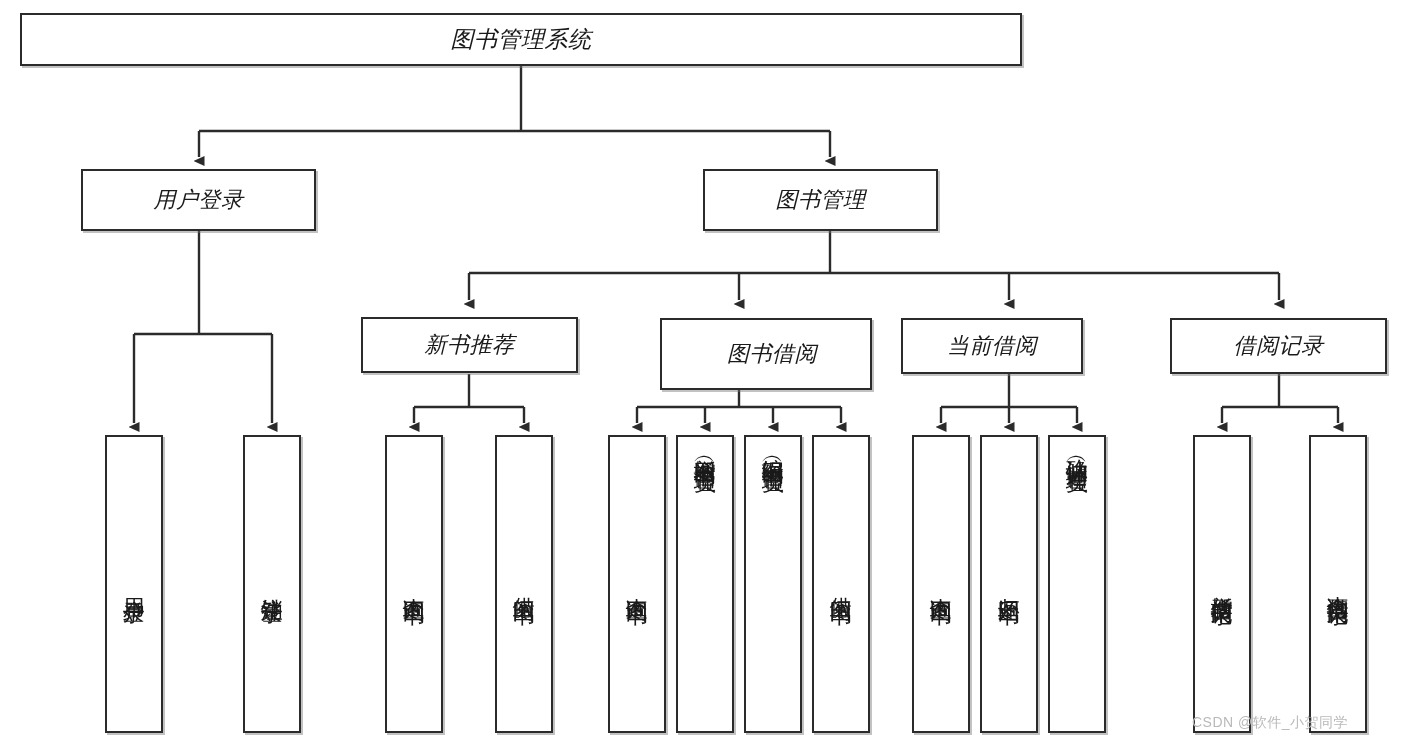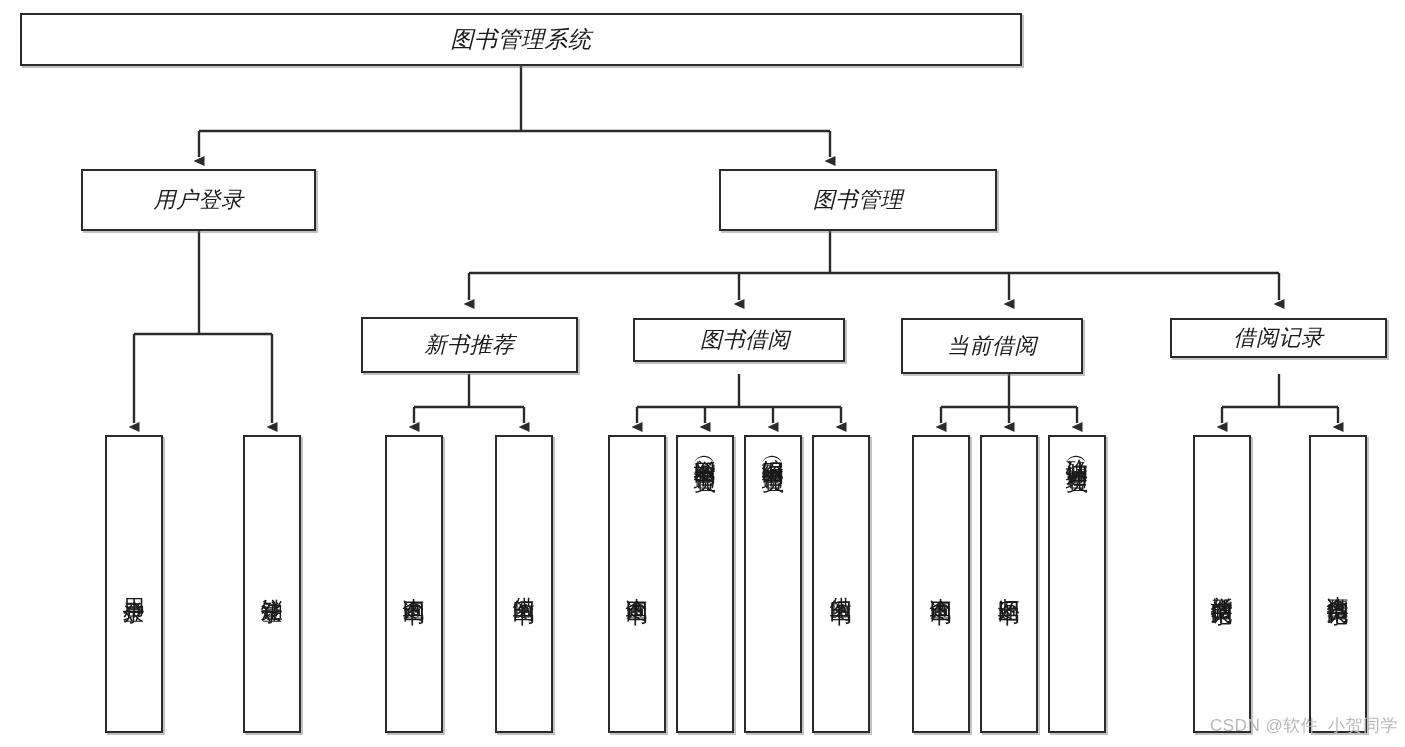--- a/index.html
+++ b/index.html
@@ -66,24 +66,23 @@
     white-space: nowrap;
   }
   
   .node.vertical.center-text {
     align-items: center;
     padding-top: 0;
   }
   .watermark {
     position: absolute;
     color: #b9b9b9;
-    font-size: 17px;
+    font-size: 14px;
     white-space: nowrap;
     letter-spacing: 0.5px;
-    margin-left: 18px;
   }
 </style>
 </head>
 <body>
 
 <div id="diagram-root">
 
   <svg class="connector-layer" viewBox="0 0 1405 747" xmlns="http://www.w3.org/2000/svg">
     <defs>
       <marker id="arrow" markerWidth="10" markerHeight="11" refX="1" refY="5.5" orient="auto" markerUnits="userSpaceOnUse">
@@ -134,34 +133,34 @@
     </g>
   </svg>
 
   <div class="node horizontal root" style="left:20px; top:13px; width:1002px; height:53px;">
     <span class="node-label">图书管理系统</span>
   </div>
 
   <div class="node horizontal" style="left:81px; top:169px; width:235px; height:62px;">
     <span class="node-label">用户登录</span>
   </div>
-  <div class="node horizontal" style="left:719px; top:169px; width:278px; height:62px;">
+  <div class="node horizontal" style="left:703px; top:169px; width:235px; height:62px;">
     <span class="node-label">图书管理</span>
   </div>
 
   <div class="node horizontal" style="left:361px; top:317px; width:217px; height:56px;">
     <span class="node-label">新书推荐</span>
   </div>
-  <div class="node horizontal" style="left:633px; top:318px; width:212px; height:44px;padding-left:12px;">
+  <div class="node horizontal" style="left:660px; top:318px; width:212px; height:72px;padding-left:12px;">
     <span class="node-label">图书借阅</span>
   </div>
   <div class="node horizontal" style="left:901px; top:318px; width:182px; height:56px;">
     <span class="node-label">当前借阅</span>
   </div>
-  <div class="node horizontal" style="left:1170px; top:318px; width:217px; height:40px;">
+  <div class="node horizontal" style="left:1170px; top:318px; width:217px; height:56px;">
     <span class="node-label">借阅记录</span>
   </div>
 
   <div class="node vertical center-text" style="left:105px; top:435px; width:58px; height:298px;">
     <span class="node-label">用户登录</span>
   </div>
   <div class="node vertical center-text" style="left:243px; top:435px; width:58px; height:298px;">
     <span class="node-label">注销登录</span>
   </div>
 

